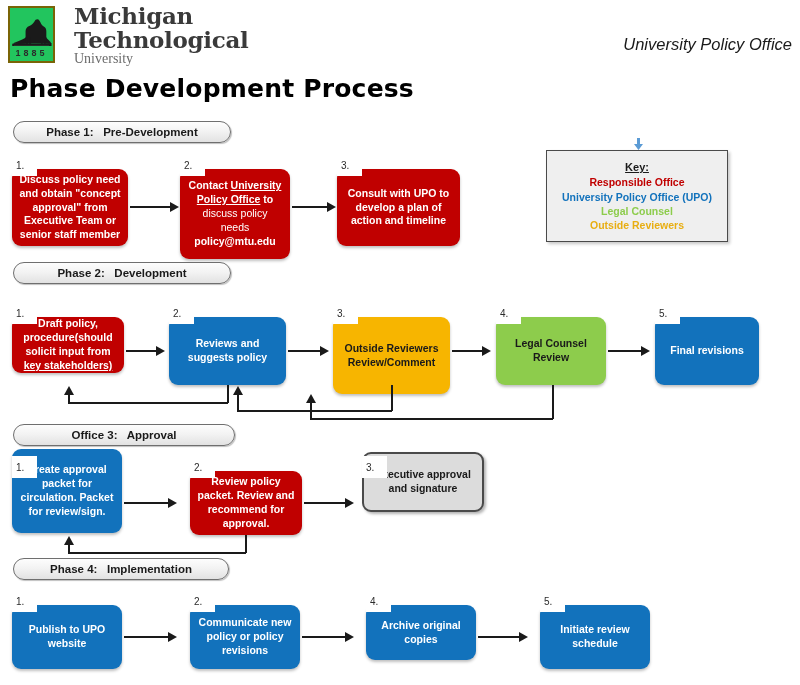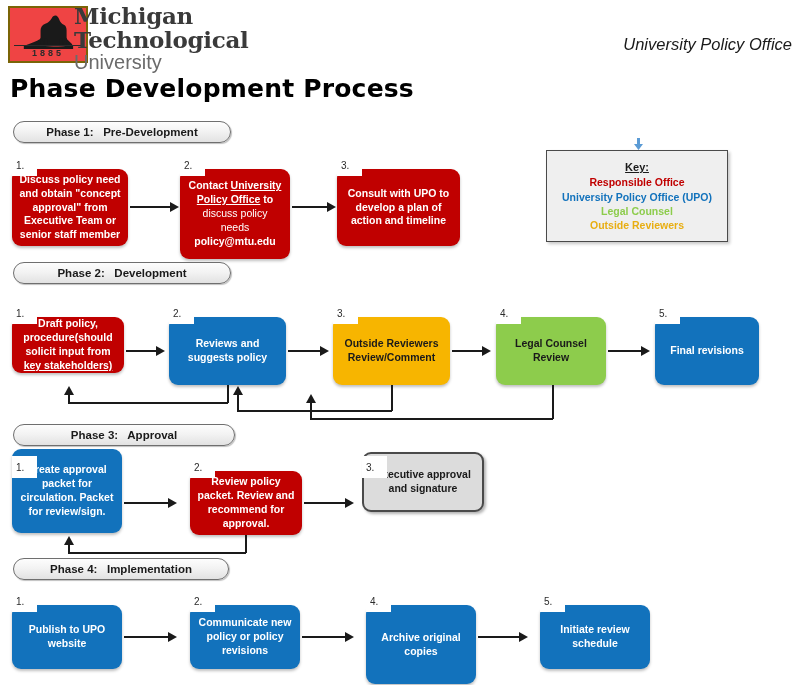--- a/index.html
+++ b/index.html
@@ -8,38 +8,38 @@
     background:#ffffff;
     font-family:"Liberation Sans", sans-serif;
     overflow:hidden;
     position:relative;
   }
   .page{position:relative;width:800px;height:685px;}
 
   
   .header{position:absolute;left:0;top:0;width:800px;height:62px;}
   .logo-mark{
-    position:absolute;left:8px;top:6px;width:80px;height:57px;
-    background:#ef4444;border:2px solid #7a6407;box-sizing:border-box;
+    position:absolute;left:8px;top:6px;width:47px;height:57px;
+    background:#22c55e;border:2px solid #7a6407;box-sizing:border-box;
   }
   .logo-svg{position:absolute;left:0;top:0;width:100%;height:100%;display:block;}
   .logo-year{
     position:absolute;left:0;bottom:3px;width:100%;text-align:center;
     font-family:"Liberation Sans", sans-serif;font-size:9px;font-weight:700;
     letter-spacing:3px;color:#2b2b2b;
   }
   .logo-rule{position:absolute;left:4px;right:4px;bottom:15px;height:1.5px;background:#2b2b2b;}
   .wordmark{position:absolute;left:74px;top:4px;line-height:1.0;}
   .wm1,.wm2{
     font-family:"DejaVu Serif", serif;font-weight:700;font-size:23px;
     color:#3a3a3a;letter-spacing:-0.3px;display:block;
   }
   .wm2{margin-top:1px;}
   .wm3{
-    font-family:Liberation Sans, sans-serif;font-weight:400;font-size:20px;
+    font-family:Liberation Serif, serif;font-weight:400;font-size:14px;
     color:#6b6b6b;display:block;margin-top:1px;
   }
   .office-label{
     position:absolute;right:8px;top:35px;
     font-family:"Liberation Sans", sans-serif;font-style:italic;
     font-size:16.5px;color:#1a1a1a;white-space:nowrap;
   }
   .page-title{
     position:absolute;left:10px;top:74px;
     font-family:"DejaVu Sans", sans-serif;font-weight:700;font-size:25px;
@@ -184,21 +184,21 @@
       <span>Draft policy, procedure(should solicit input from </span><u class="u">key stakeholders)</u>
     </span>
   </div>
 
   <div class="num-tab" style="left:169px;top:302px;">2.</div>
   <div class="pbox blue" style="left:169px;top:317px;width:117px;height:68px;">
     <span class="txt">Reviews and suggests policy</span>
   </div>
 
   <div class="num-tab" style="left:333px;top:302px;">3.</div>
-  <div class="pbox yellow" style="left:333px;top:317px;width:117px;height:68px;">
+  <div class="pbox yellow" style="left:333px;top:317px;width:117px;height:77px;">
     <span class="txt">Outside Reviewers Review/Comment</span>
   </div>
 
   <div class="num-tab" style="left:496px;top:302px;">4.</div>
   <div class="pbox green" style="left:496px;top:317px;width:110px;height:68px;">
     <span class="txt">Legal Counsel Review</span>
   </div>
 
   <div class="num-tab" style="left:655px;top:302px;">5.</div>
   <div class="pbox blue" style="left:655px;top:317px;width:104px;height:68px;">
@@ -222,21 +222,21 @@
   <div class="ln-v" style="left:391px;top:385px;height:26px;"></div>
   <div class="ln-h" style="left:237px;top:410px;width:155px;"></div>
   <div class="ln-v" style="left:237px;top:393px;height:18px;"></div>
   <div class="arrow-head-u" style="left:233px;top:386px;"></div>
 
   <div class="ln-v" style="left:552px;top:385px;height:34px;"></div>
   <div class="ln-h" style="left:310px;top:418px;width:243px;"></div>
   <div class="ln-v" style="left:310px;top:401px;height:18px;"></div>
   <div class="arrow-head-u" style="left:306px;top:394px;"></div>
 
-  <div class="phase-pill" style="left:13px;top:424px;width:222px;">Phase 3:   Approval</div>
+  <div class="phase-pill" style="left:13px;top:424px;width:222px;">Office 3:   Approval</div>
 
   <div class="num-tab" style="left:12px;top:456px;">1.</div>
   <div class="pbox blue" style="left:12px;top:449px;width:110px;height:84px;">
     <span class="txt">Create approval packet for circulation. Packet for review/sign.</span>
   </div>
 
   <div class="num-tab" style="left:190px;top:456px;">2.</div>
   <div class="pbox red" style="left:190px;top:471px;width:112px;height:64px;">
     <span class="txt">Review policy packet. Review and recommend for approval.</span>
   </div>
@@ -262,21 +262,21 @@
   <div class="pbox blue" style="left:12px;top:605px;width:110px;height:64px;">
     <span class="txt">Publish to UPO website</span>
   </div>
 
   <div class="num-tab" style="left:190px;top:590px;">2.</div>
   <div class="pbox blue" style="left:190px;top:605px;width:110px;height:64px;">
     <span class="txt">Communicate new policy or policy revisions</span>
   </div>
 
   <div class="num-tab" style="left:366px;top:590px;">4.</div>
-  <div class="pbox blue" style="left:366px;top:605px;width:110px;height:79px;">
+  <div class="pbox blue" style="left:366px;top:605px;width:110px;height:55px;">
     <span class="txt">Archive original copies</span>
   </div>
 
   <div class="num-tab" style="left:540px;top:590px;">5.</div>
   <div class="pbox blue" style="left:540px;top:605px;width:110px;height:64px;">
     <span class="txt">Initiate review schedule</span>
   </div>
 
   <div class="arrow-h" style="left:124px;top:636px;width:45px;"></div>
   <div class="arrow-head-r" style="left:168px;top:632px;"></div>

